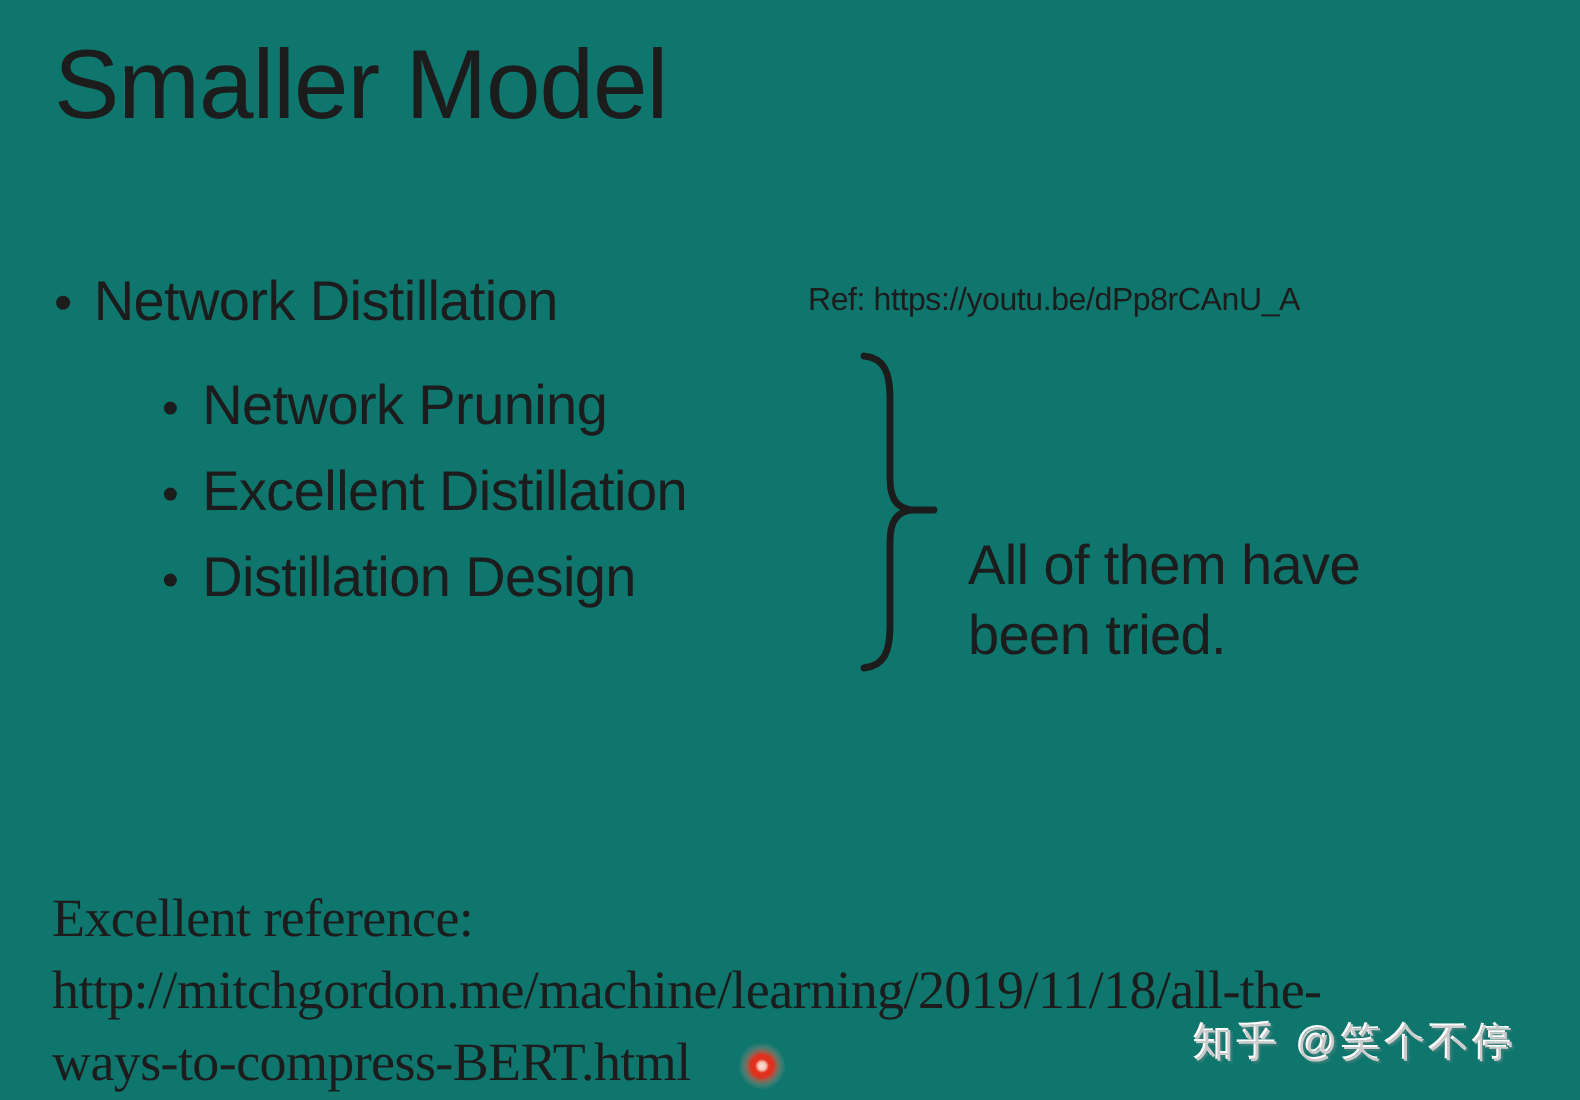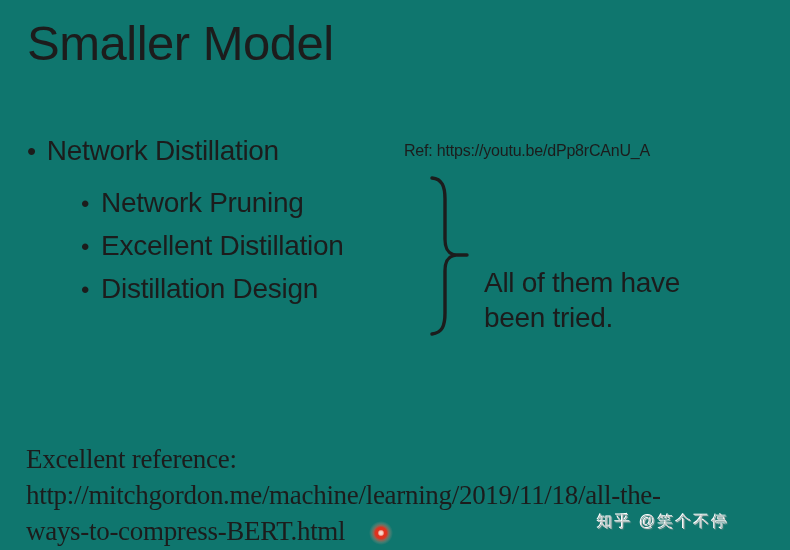--- a/index.html
+++ b/index.html
@@ -64,21 +64,21 @@
     width:24px;height:24px;border-radius:50%;
     background:radial-gradient(circle,
       #fbe4da 0px, #f6c2b4 2px,
       #e2321e 3.5px, #e0301d 5.5px,
       rgba(240,90,66,0.55) 7.5px,
       rgba(250,150,130,0.22) 9.5px,
       rgba(255,255,255,0) 12px);
   }
   .watermark{
     left:597px;top:506px;
-    font-size:16px;line-height:32px;
+    font-size:20px;line-height:32px;
     letter-spacing:2px;
     color:#cbcbcb;
     text-shadow:-1px -1px 0 #ffffff, 1px 1px 1px rgba(150,150,150,0.35);
     white-space:nowrap;
   }
 </style>
 </head>
 <body>
 
 <div class="slide">

